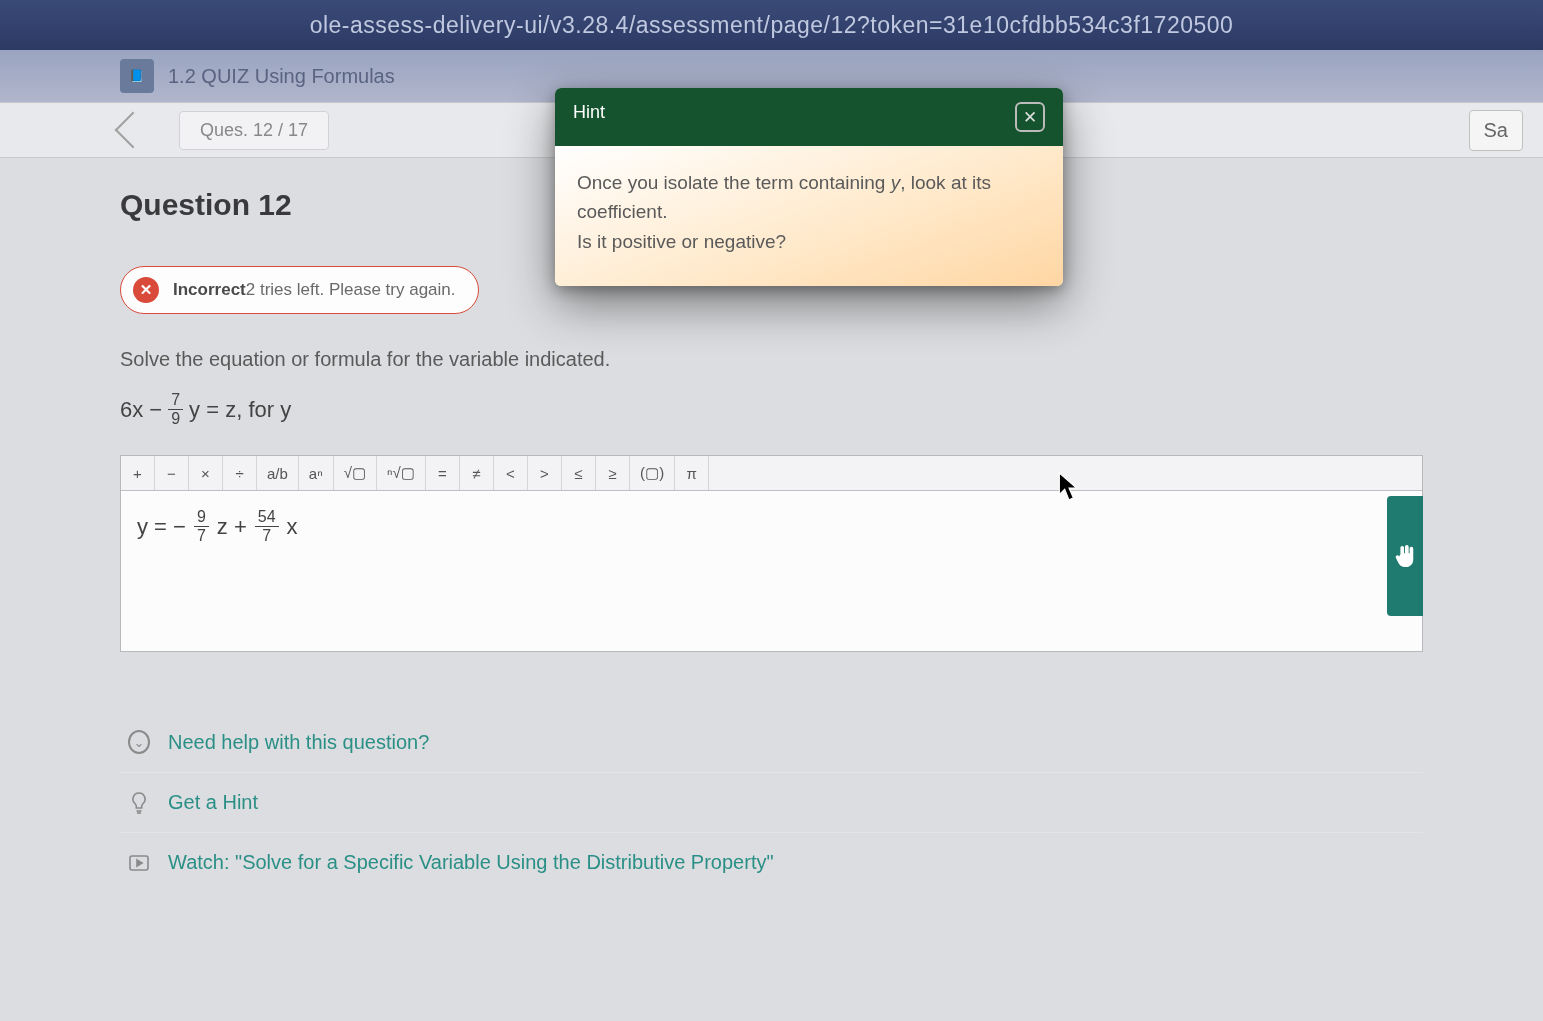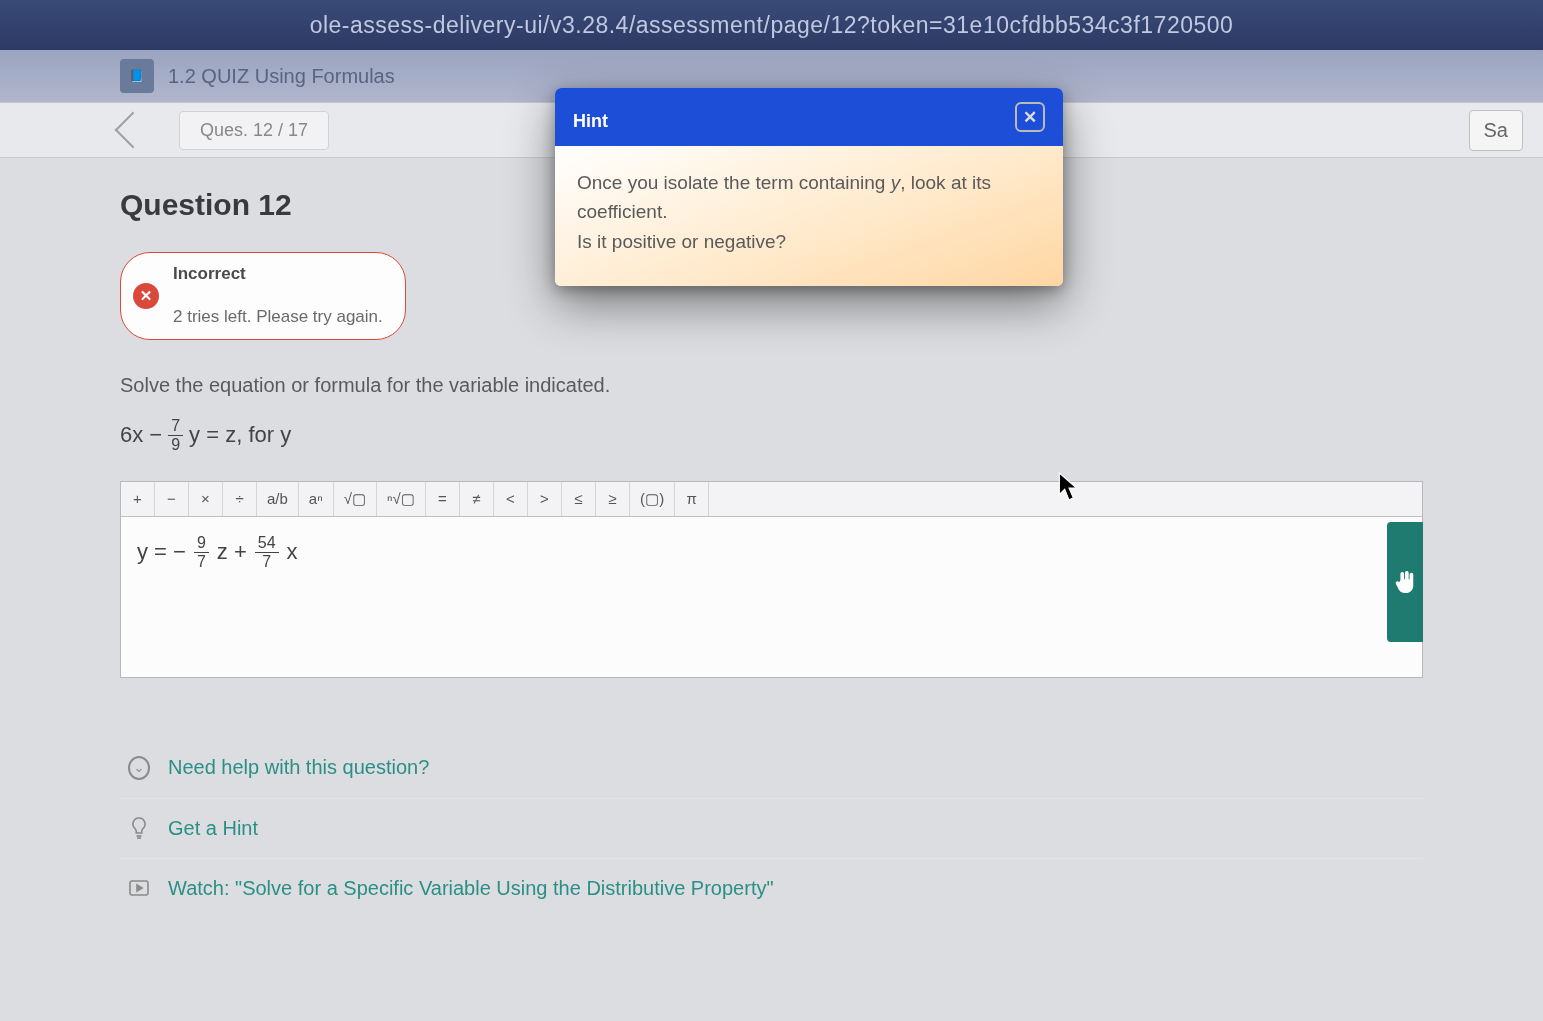--- a/index.html
+++ b/index.html
@@ -54,34 +54,34 @@
     font-size:18px;color:#888;
   }
   .save-button {
     border:1px solid #c0c0c0; background:#f5f5f5; color:#666;
     padding:8px 14px; border-radius:4px; font-size:20px; filter:blur(0.3px);
   }
 
   
   .page-wrap { padding: 30px 120px 0 120px; }
 
-  .question-title { font-size: 30px; font-weight: 700; color:#3a3a3c; margin-bottom: 30px; }
+  .question-title { font-size: 30px; font-weight: 700; color:#3a3a3c; margin-bottom: 44px; }
 
   .feedback-pill {
     display:inline-flex; align-items:center; gap:14px;
     border:1px solid #da4a3a; border-radius: 30px;
     padding: 10px 22px 10px 12px;
     background:#fdfdfd;
     margin-bottom: 34px;
   }
   .pill-x {
     width:26px;height:26px;border-radius:50%;background:#d94a3a;color:#fff;
     display:flex;align-items:center;justify-content:center;font-size:15px;font-weight:bold;
   }
-  .pill-text { display:flex;flex-direction:column; line-height:1.35;gap:20px;}
+  .pill-text { display:flex;flex-direction:row; line-height:1.35;}
   .pill-line1{ font-weight:700;color:#4a4a4a;font-size:17px;}
   .pill-line2{ color:#6a6a6a;font-size:17px;}
 
   .prompt-text { font-size:20px; color:#5a5a5a; margin-bottom:21px;}
   .formula { font-size:22px; color:#444; margin-bottom: 28px; display:flex;align-items:center;gap:4px;}
   .frac { display:inline-flex; flex-direction:column; align-items:center; font-size:16px; line-height:1; margin:0 2px;}
   .frac .num{ border-bottom:1px solid #444; padding:0 3px 1px;}
   .frac .den{ padding-top:1px;}
 
   
@@ -123,22 +123,22 @@
   }
 
   
   .hint-modal {
     position:absolute; left:555px; top:88px; width:508px;
     background:#fff; border-radius:6px;
     box-shadow: 0 18px 48px rgba(0,0,0,0.45), 0 4px 14px rgba(0,0,0,0.3);
     overflow:hidden;
   }
   .hint-header{
-    background:#1d4ed8; color:#fff; font-weight:700; font-size:18px;
-    padding:14px 18px; display:flex; justify-content:space-between; align-items:flex-end;
+    background:#14532d; color:#fff; font-weight:400; font-size:18px;
+    padding:14px 18px; display:flex; justify-content:space-between; align-items:flex-start;
   }
   .hint-close{
     width:30px;height:30px;border:2px solid #bbb;border-radius:6px;
     display:flex;align-items:center;justify-content:center;color:#ddd;font-size:17px;
     cursor:pointer;
   }
   .hint-body{
     padding:22px 12px 30px 22px; color:#5a5a5a; font-size:19px; line-height:1.55;
     background: linear-gradient(160deg,#fff 0%, #ffe8c8 60%, #ffd6a3 100%);
   }

